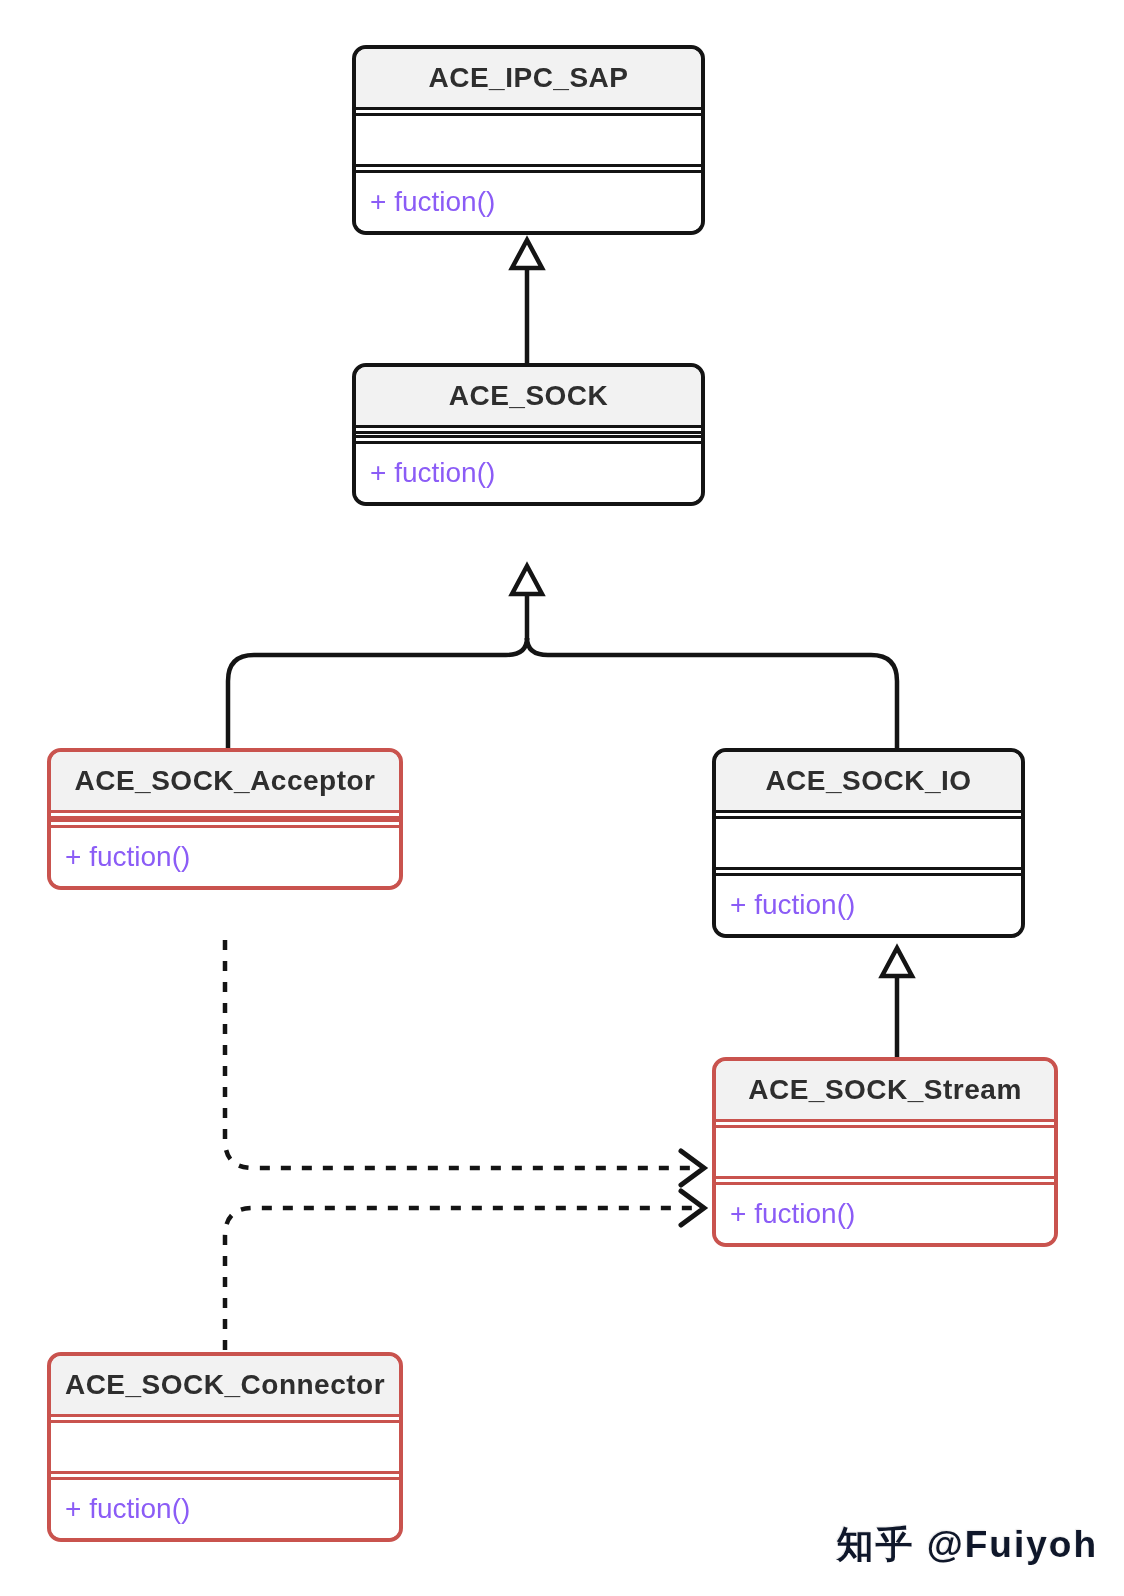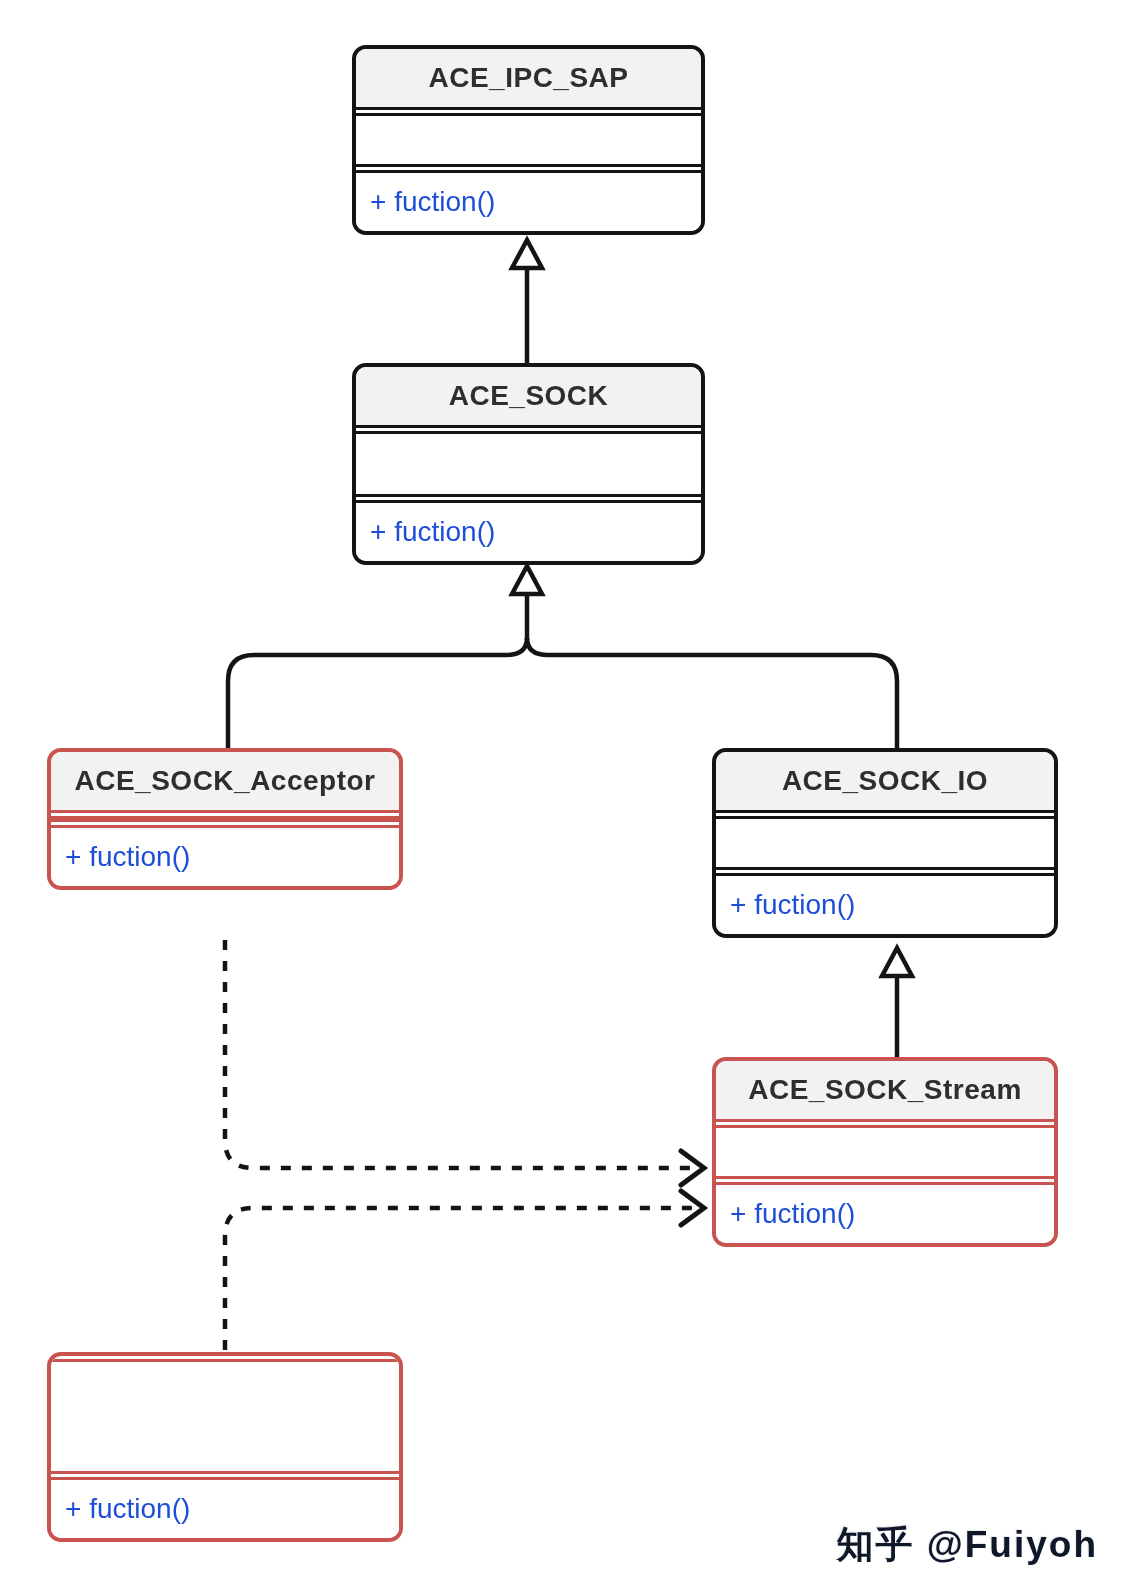--- a/index.html
+++ b/index.html
@@ -43,35 +43,35 @@
   }
   .uml-methods{
     flex:0 0 61px;
     box-sizing:border-box;
     margin-top:3px;
     border-top:3px solid var(--bc);
     background:#ffffff;
     display:flex;align-items:center;
     padding-left:14px;
   }
-  .uml-methods span{font-size:28px;color:#1d4ed8;}
+  .uml-methods span{font-size:28px;color:#8b5cf6;}
   .watermark{
     position:absolute;
     right:26px;bottom:26px;
     font-size:37px;
     font-weight:bold;
     color:#0f172a;
     text-shadow:2px 2px 2px rgba(255,255,255,.95), -1px -1px 1px rgba(190,190,190,.35);
     letter-spacing:2px;
   }
   
   #box-ipc-sap   {left:352px;top:45px;  width:353px;height:190px;}
-  #box-sock      {left:352px;top:363px; width:353px;height:202px;justify-content:flex-end;}
+  #box-sock      {left:352px;top:363px; width:353px;height:143px;justify-content:flex-end;}
   #box-acceptor  {left:47px; top:748px; width:356px;height:142px;}
-  #box-io        {left:712px;top:748px; width:346px;height:190px;}
+  #box-io        {left:712px;top:748px; width:313px;height:190px;}
   #box-stream    {left:712px;top:1057px;width:346px;height:190px;}
   #box-connector {left:47px; top:1352px;width:356px;height:190px;}
 </style>
 </head>
 <body>
 
 <div class="stage">
 
   <svg class="connectors" viewBox="0 0 1124 1596">
 
@@ -147,20 +147,23 @@
     <div class="uml-head">
       <span>ACE_SOCK_Stream</span>
     </div>
     <div class="uml-attrs"></div>
     <div class="uml-methods">
       <span>+ fuction()</span>
     </div>
   </div>
 
   <div class="uml-box red" id="box-connector">
+    <div class="uml-head">
+      <span>ACE_SOCK_Connector</span>
+    </div>
     <div class="uml-attrs"></div>
     <div class="uml-methods">
       <span>+ fuction()</span>
     </div>
   </div>
 
   <div class="watermark">知乎 @Fuiyoh</div>
 </div>
 
 </body></html>

